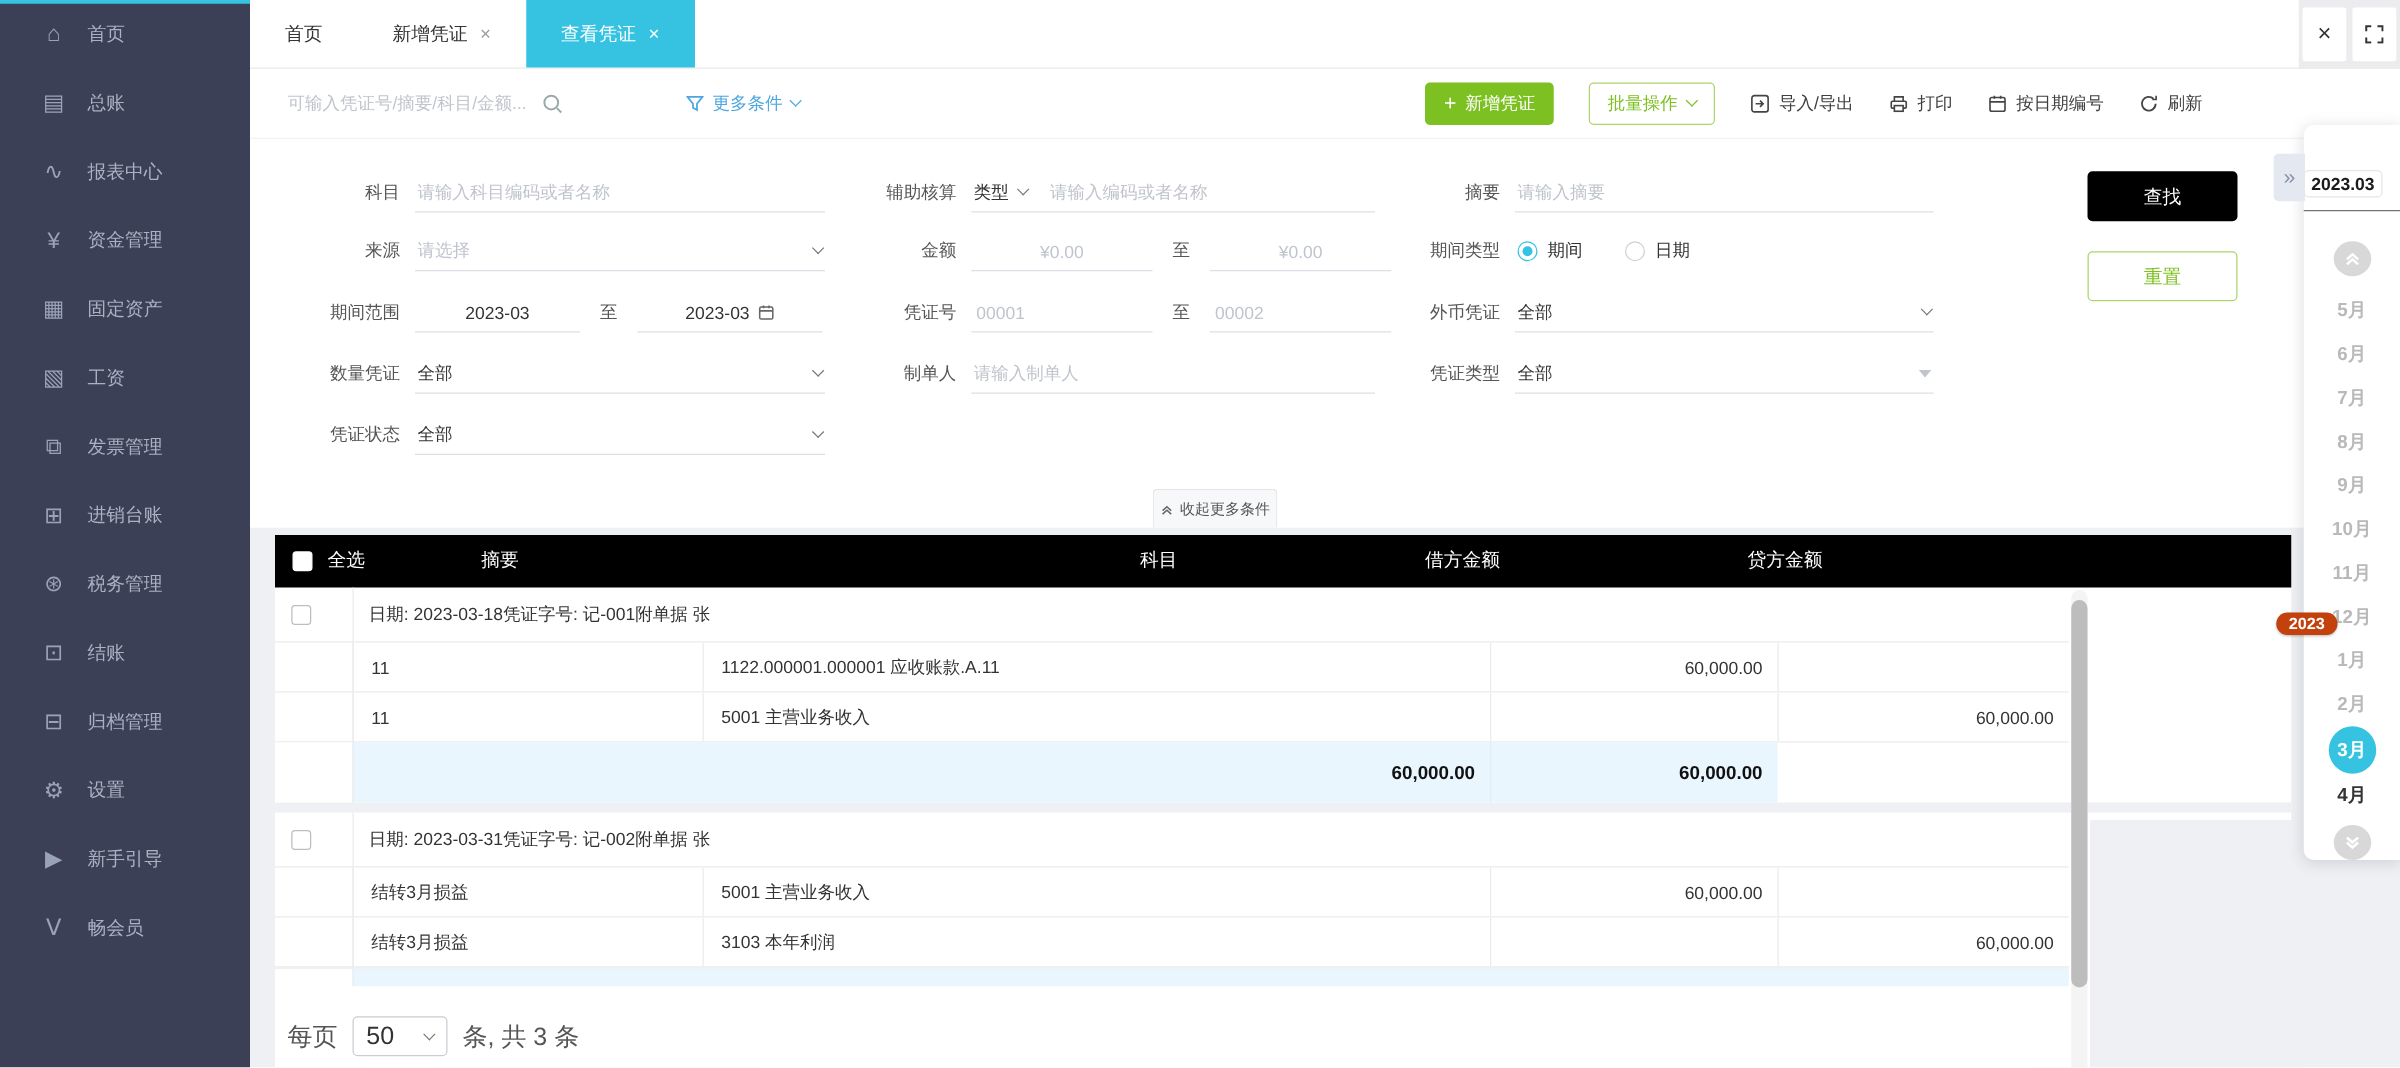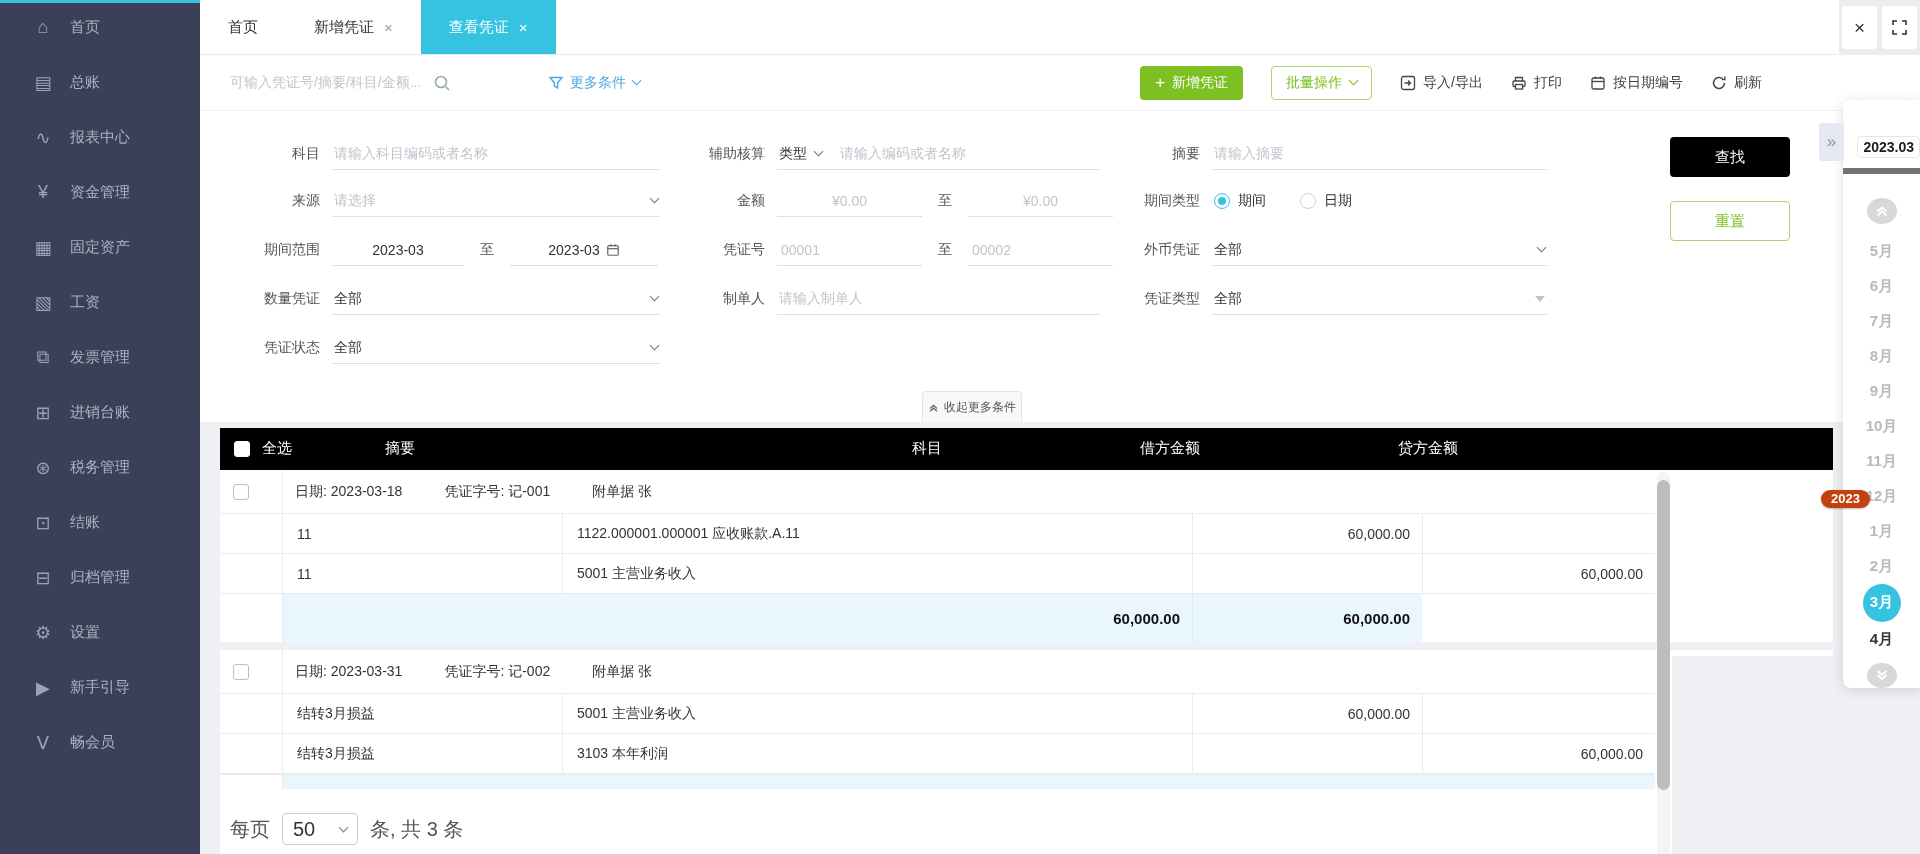--- a/index.html
+++ b/index.html
@@ -65,21 +65,21 @@
   
   .card { position:absolute; left:220px; top:428px; width:1613px; height:426px; background:#fff; z-index:5; }
   .thead { position:relative; height:42px; background:#000000; color:#fff; font-size:15px; }
   .thead span { position:absolute; top:11px; }
   .cb { width:16px; height:16px; border:1px solid #b9bec4; border-radius:3px; background:#fff; display:inline-block; cursor:pointer; }
   .thead .cb { position:absolute; left:14px; top:13px; border-color:#fff; }
   .grp { position:relative; width:1435px; }
   .grp::after { content:""; position:absolute; left:62px; top:0; bottom:0; width:1px; background:#ebebeb; z-index:2; pointer-events:none; }
   .g-head { height:44px; display:flex; align-items:center; border-bottom:1px solid #ebebeb; position:relative; font-size:14px; color:#333; }
   .g-head .cb { position:absolute; left:13px; top:14px; }
-  .g-head .g-txt { margin-left:75px; display:flex; gap:42px; }
+  .g-head .g-txt { margin-left:75px; display:flex; }
   .row { display:grid; grid-template-columns:62px 280px 630px 230px 233px; height:40px; border-bottom:1px solid #ebebeb; }
   .cell { display:flex; align-items:center; padding:0 14px; font-size:14px; color:#333; }
   .cell + .cell { border-left:1px solid #ebebeb; }
   .cell.amt { justify-content:flex-end; padding-right:12px; }
   .t-row { display:grid; grid-template-columns:62px 910px 230px 233px; height:48px; }
   .t-row .tc { background:#e9f6fd; display:flex; align-items:center; padding:0 14px; }
   .t-row .tc + .tc { border-left:1px solid #e2eef7; }
   .t-row .tc.lab { gap:8px; font-weight:bold; font-size:15px; padding-left:36px; }
   .t-row .tc.amt { justify-content:flex-end; padding-right:12px; font-weight:bold; font-size:15px; color:#111; }
   .t-row .first { background:#fff; }
@@ -88,21 +88,21 @@
   .t-partial div:last-child { background:#e9f6fd; }
   .vtrack { position:absolute; left:1437px; top:44px; width:13px; height:750px; background:#f4f4f4; border-radius:7px; }
   .vthumb { position:absolute; left:1437px; top:52px; width:13px; height:310px; background:#bdbdbd; border-radius:7px; cursor:grab; }
   .pager { position:absolute; left:10px; bottom:8px; height:34px; display:flex; align-items:center; gap:12px; color:#555; font-size:20px; }
   .psel { width:76px; height:32px; border:1px solid #c8cdd3; border-radius:4px; display:flex; align-items:center; padding:0 10px; gap:6px; color:#333; cursor:pointer; }
   .psel .spacer { flex:1; }
   .right-gray { position:absolute; left:1672px; top:656px; width:171px; height:198px; background:#eef0f3; z-index:6; }
 
   
   .mpanel { position:absolute; left:1843px; top:100px; width:77px; height:588px; background:#fff; border-radius:8px 0 0 8px; box-shadow:0 2px 12px rgba(60,64,87,.18); z-index:40; display:flex; flex-direction:column; align-items:center; }
-  .m-head { width:100%; text-align:right; padding:36px 0 10px; border-bottom:6px solid #737373; }
+  .m-head { width:100%; text-align:left; padding:36px 0 10px; border-bottom:1px solid #737373; }
   .m-chip { display:inline-block; border:1px solid #e6e6e6; border-radius:4px; padding:2px 5px; font-size:14px; font-weight:bold; color:#1a1a1a; background:#fff; }
   .m-circle { width:30px; height:30px; border-radius:50%; background:#d8d8d8; display:flex; align-items:center; justify-content:center; margin-top:24px; cursor:pointer; }
   .m-circle.down { margin-top:6px; }
   .m-list { margin-top:10px; display:flex; flex-direction:column; align-items:center; }
   .m-item { height:35px; display:flex; align-items:center; justify-content:center; font-size:15px; font-weight:bold; color:#b9b9b9; cursor:pointer; }
   .m-item.dark { color:#333; }
   .m-item.active { width:38px; height:38px; border-radius:50%; background:#36c3e2; color:#fff; margin:0; }
   .m-badge { position:absolute; left:-22px; top:390px; background:#c2410c; color:#fff; font-size:13px; font-weight:bold; padding:1px 10px 2px; border-radius:9px; box-shadow:0 1px 2px rgba(0,0,0,.25);text-align:right; }
   .mcollapse { position:absolute; left:1819px; top:123px; width:25px; height:38px; background:#e3e8f1; border-radius:4px 0 0 4px; display:flex; align-items:center; justify-content:center; color:#8792a8; font-size:17px; z-index:41; cursor:pointer; }
 </style>

